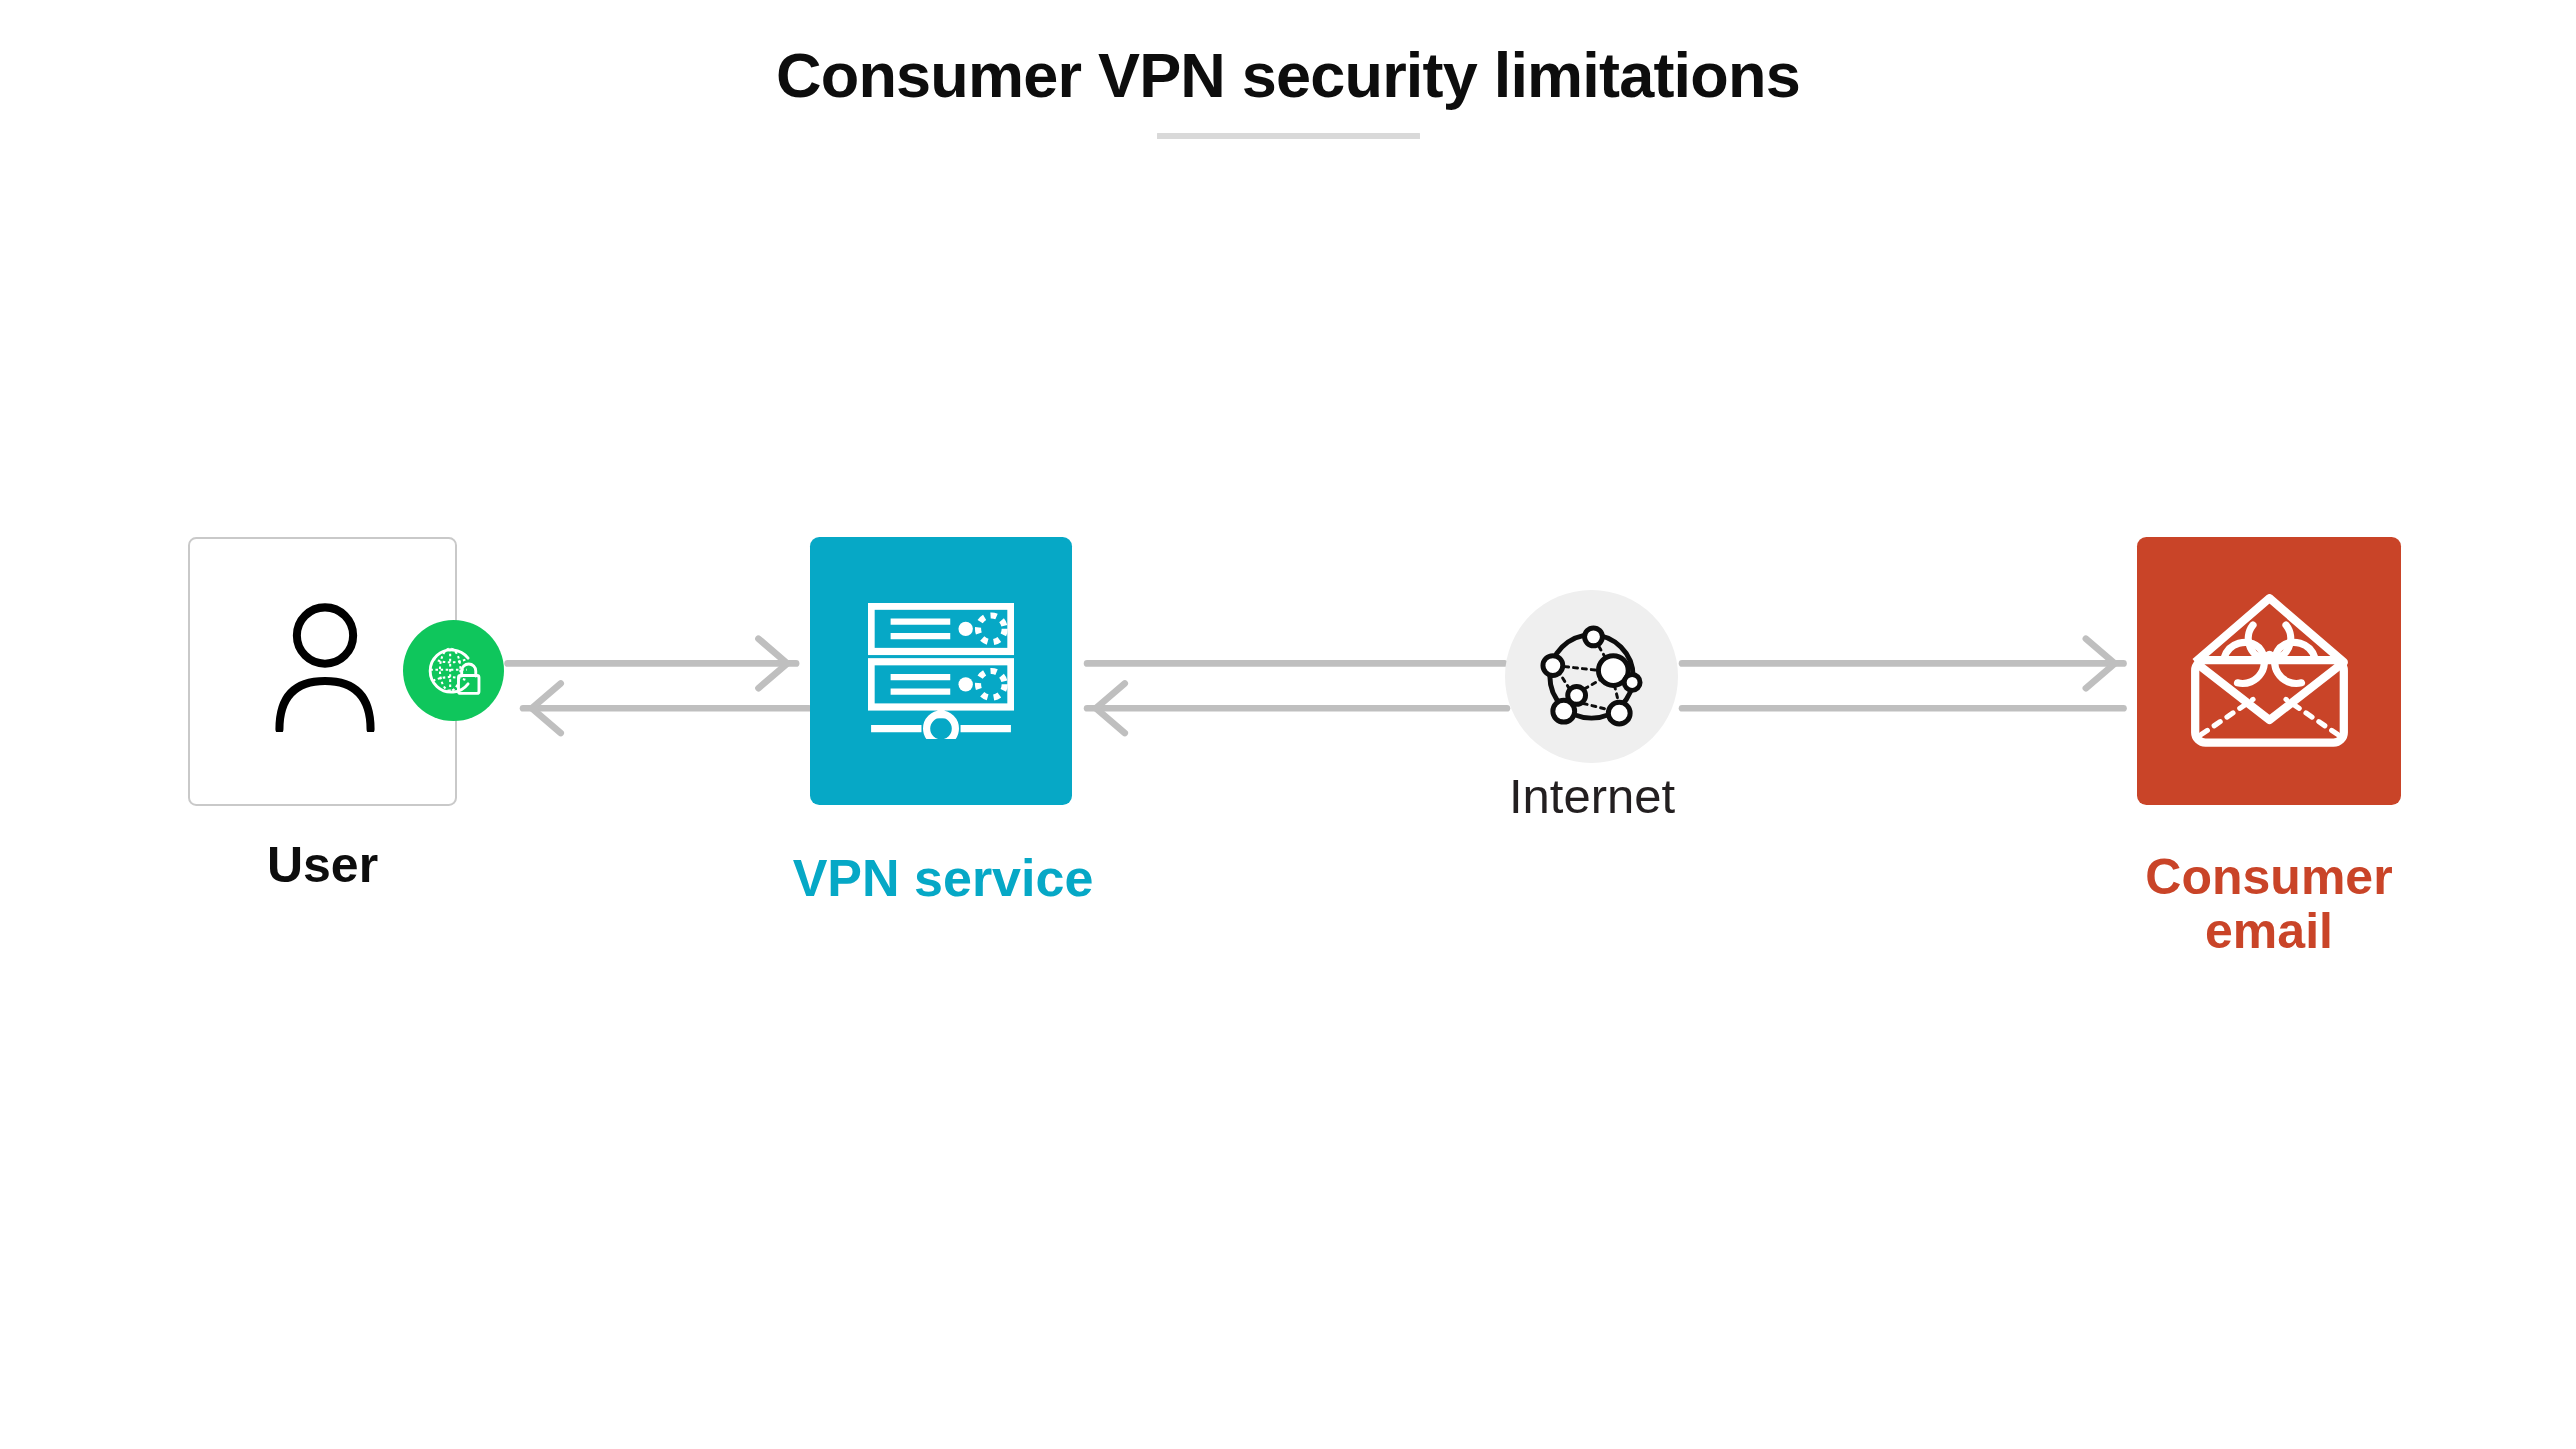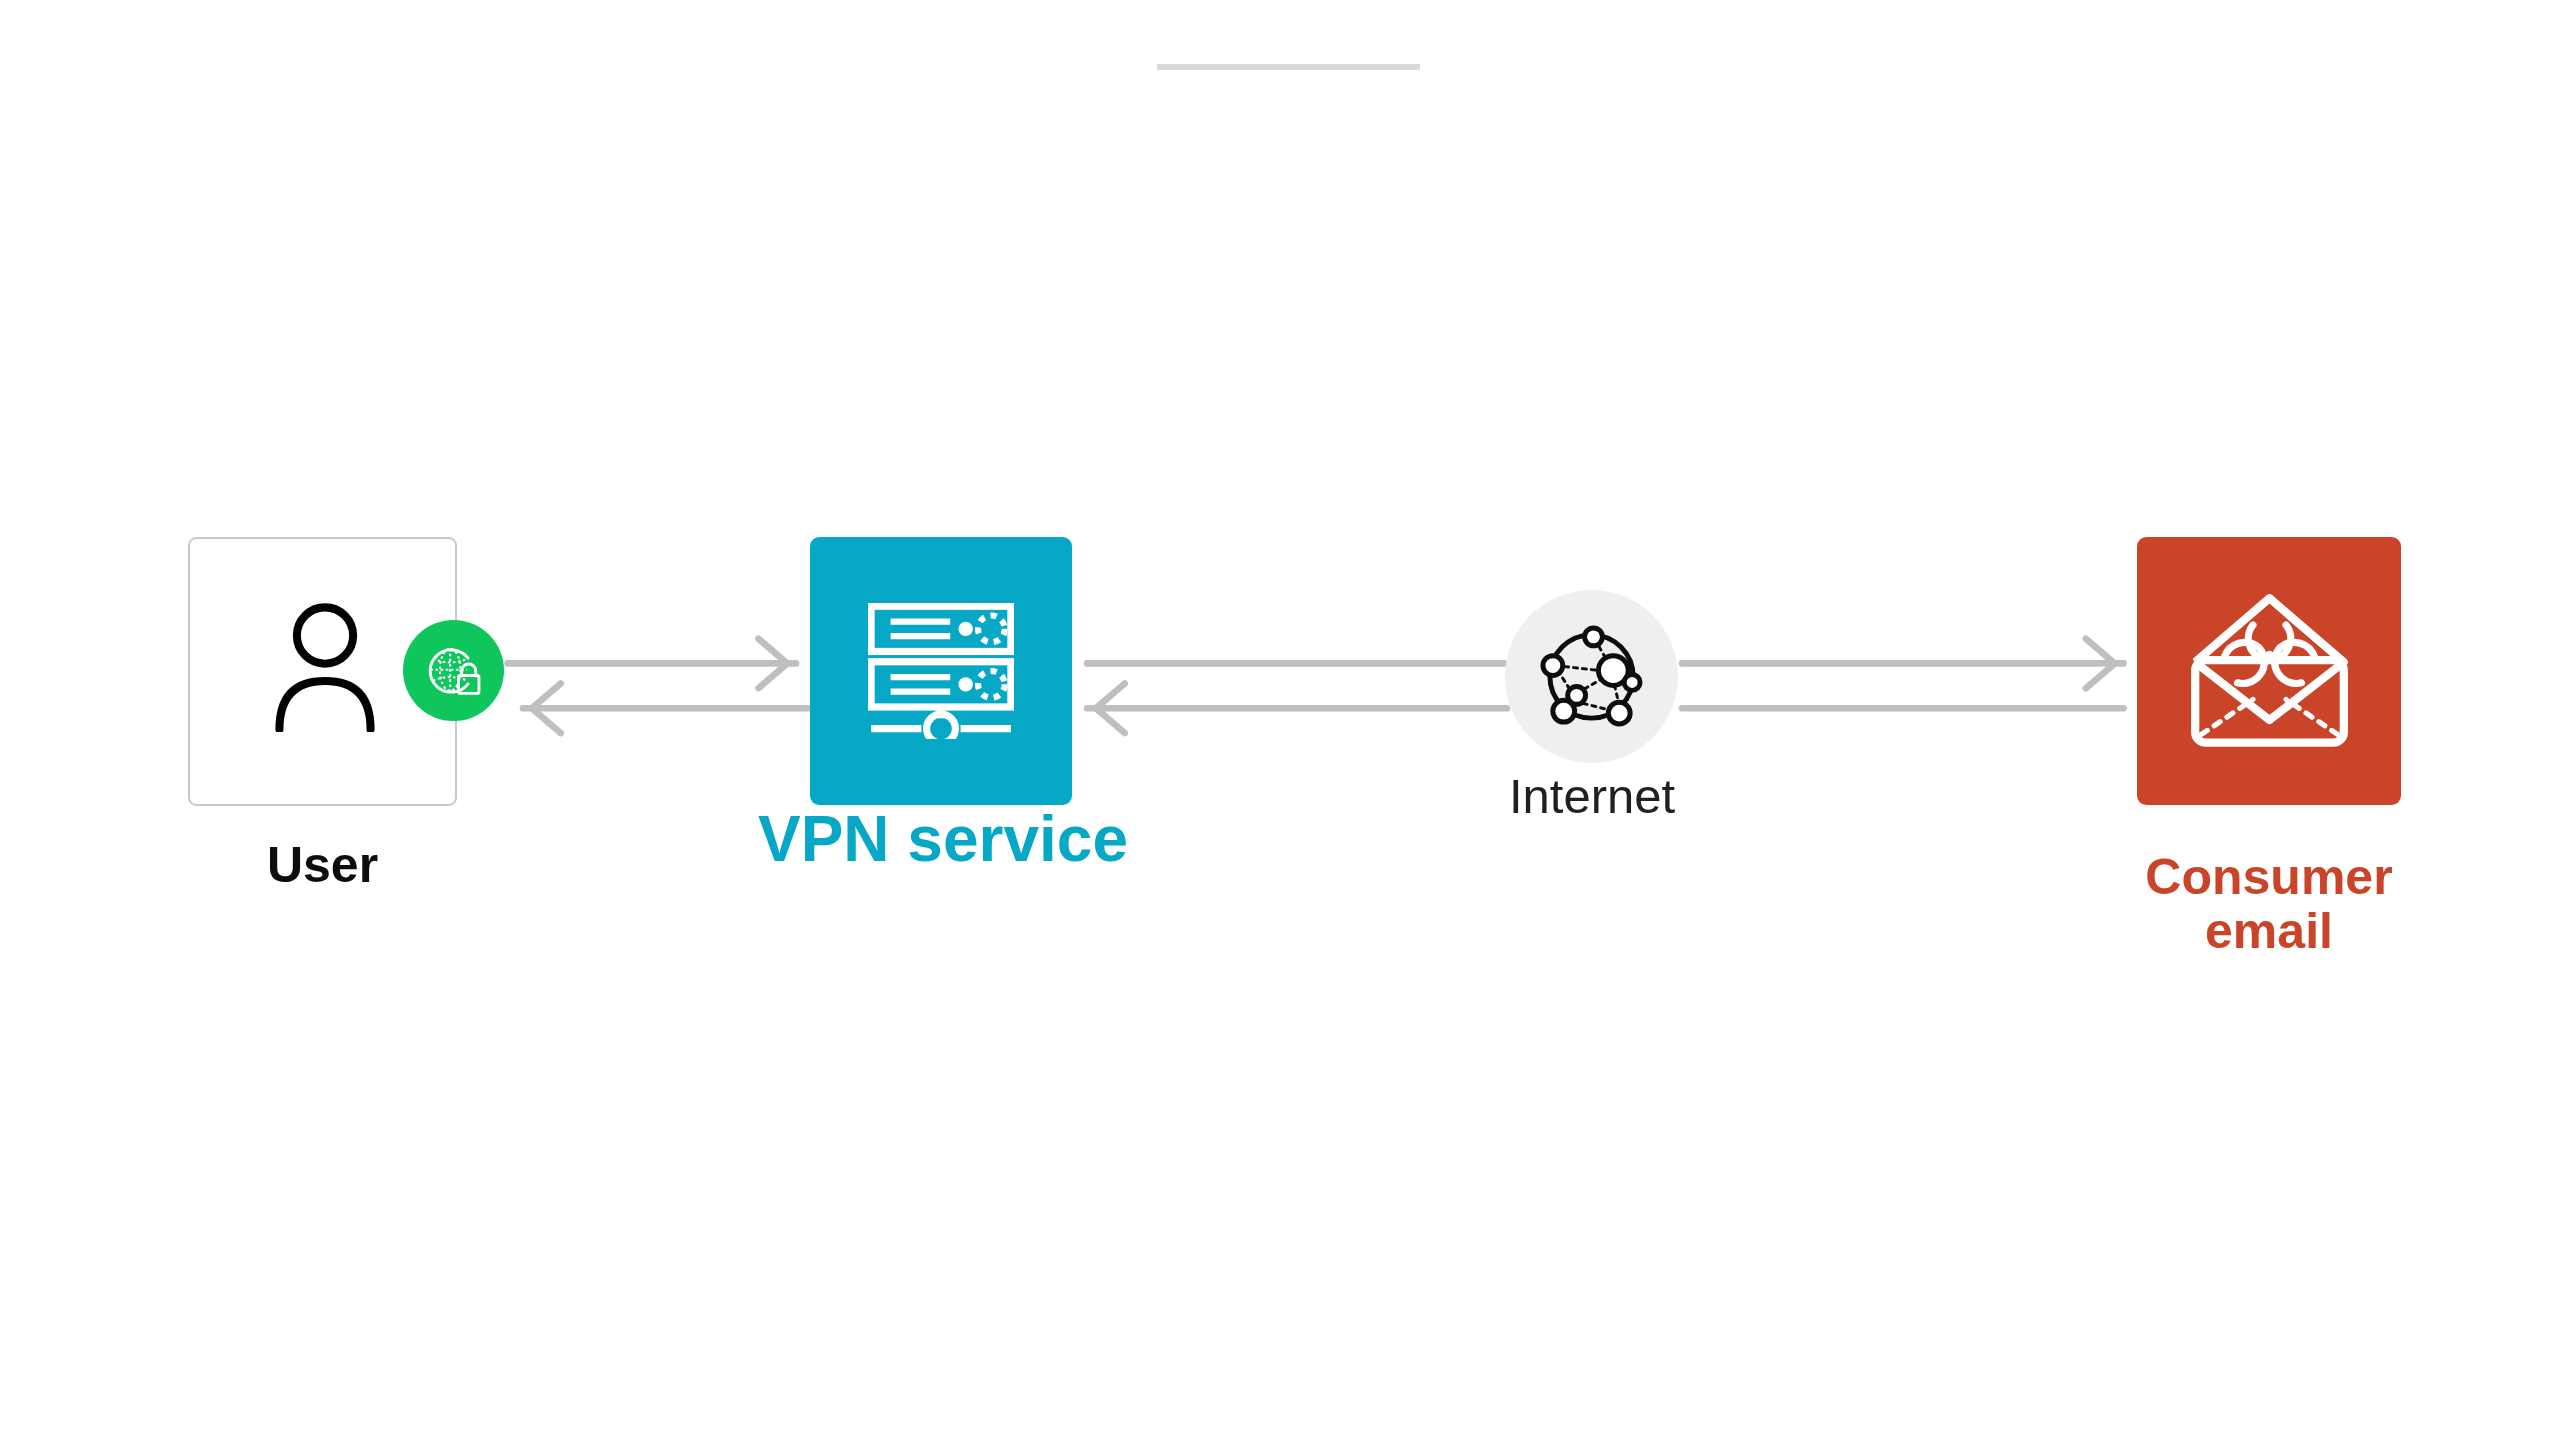--- a/index.html
+++ b/index.html
@@ -153,23 +153,23 @@
   }
   #label-user {
     left: 188px;
     top: 838px;
     width: 269px;
     font-size: 50px;
     color: #0d0d0d;
   }
   #label-vpn {
     left: 747px;
-    top: 805px;
+    top: 850px;
     width: 392px;
-    font-size: 64px;
+    font-size: 52px;
     color: #06a8c6;
   }
   #label-internet {
     left: 1422px;
     top: 770px;
     width: 340px;
     font-size: 49px;
     font-weight: normal;
     color: #231f20;
   }
@@ -188,20 +188,21 @@
     top: 0;
     width: 2576px;
     height: 1449px;
     pointer-events: none;
   }
 </style>
 </head>
 <body>
 
 <div id="title-block">
+  <h1 id="page-title">Consumer VPN security limitations</h1>
   <div id="title-divider"></div>
 </div>
 
 <div id="diagram">
 
   <svg id="connectors" viewBox="0 0 5000 2813" xmlns="http://www.w3.org/2000/svg">
     <g stroke="#bfbfbf" stroke-width="13" fill="none" stroke-linecap="round" stroke-linejoin="round">
 
       <line x1="985" y1="1288" x2="1545" y2="1288"></line>
       <polyline points="1472,1240 1528,1288 1472,1336"></polyline>

